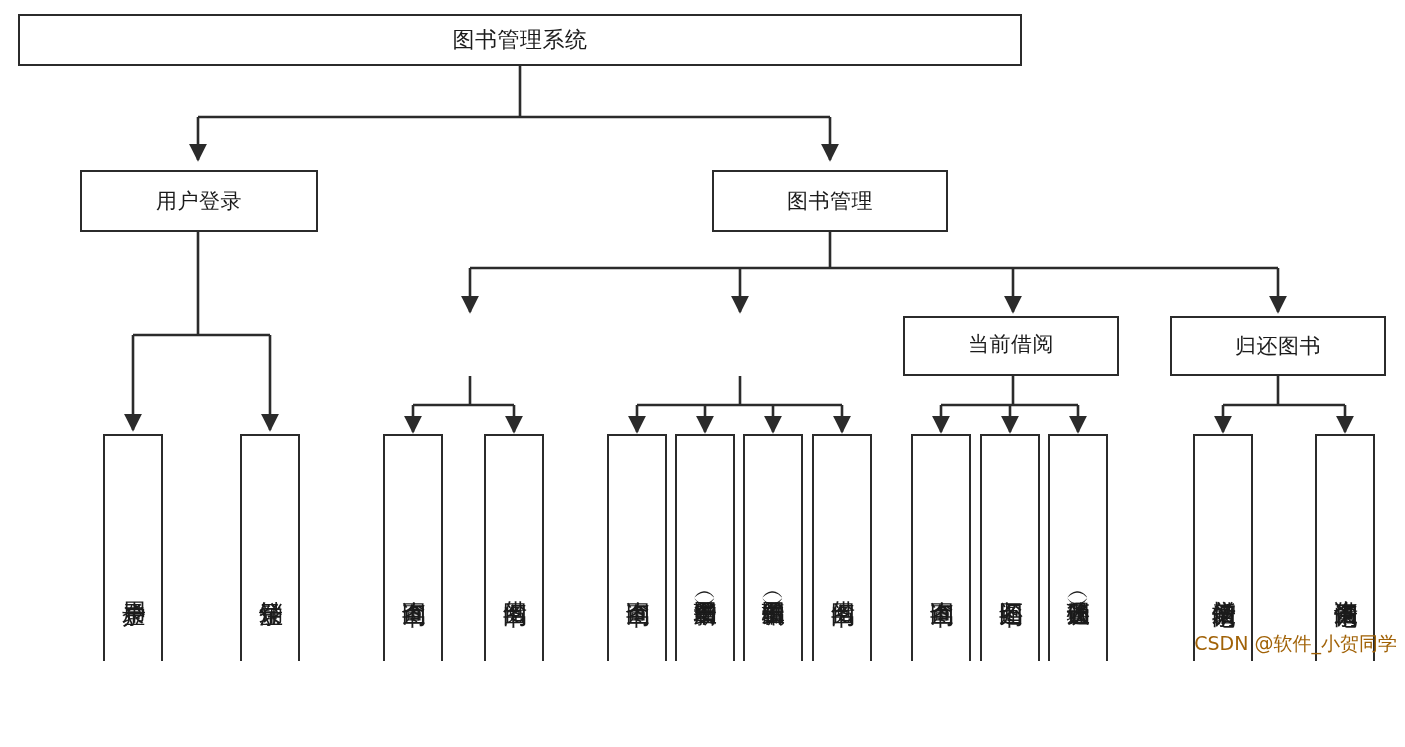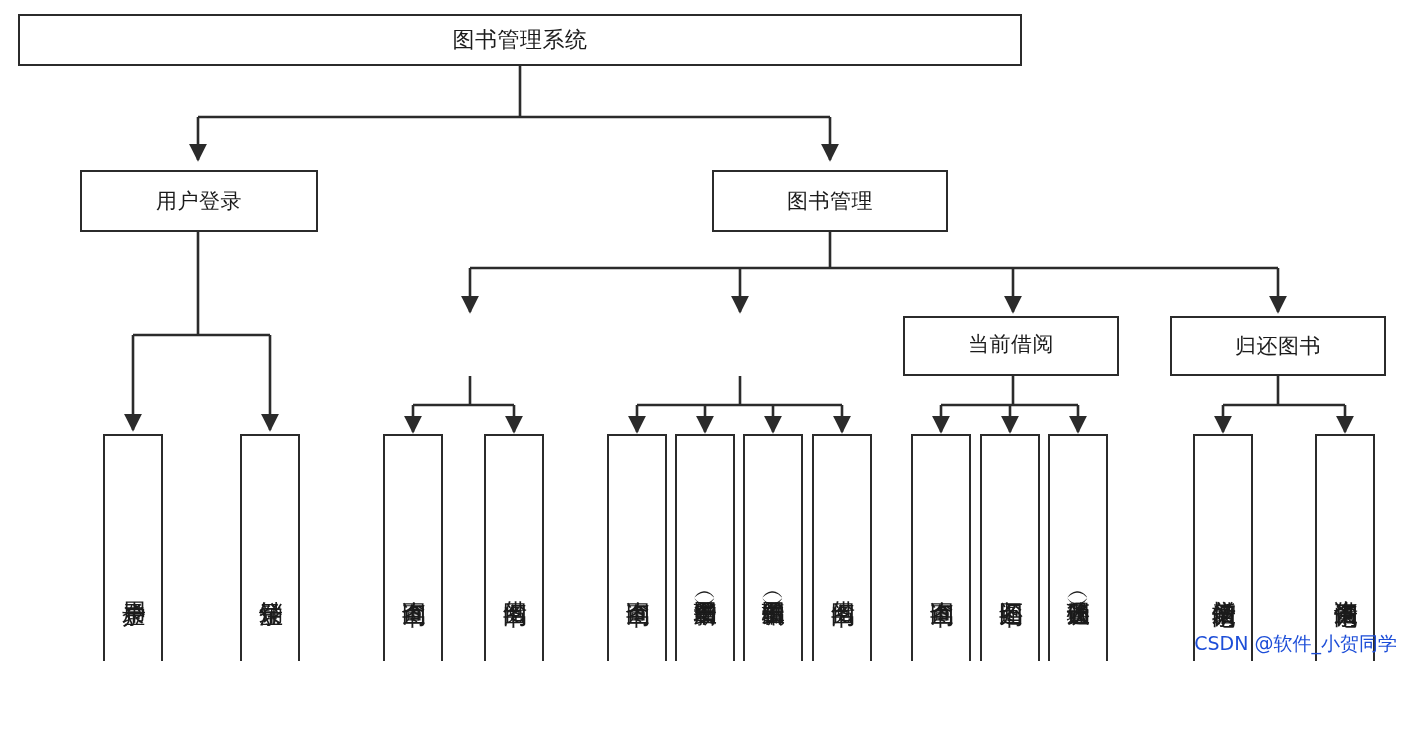--- a/index.html
+++ b/index.html
@@ -67,21 +67,21 @@
   .node.v.long .label {
     font-size: 23px;
     letter-spacing: 0px;
     line-height: 1.02;
   }
   .watermark {
     position: absolute;
     right: 8px;
     bottom: 4px;
     font-size: 19px;
-    color: #1d4ed8;
+    color: #a16207;
     white-space: nowrap;
     font-family: "DejaVu Sans", "Liberation Sans", sans-serif;
   }
 </style>
 </head>
 <body>
 
 <div id="diagram">
 
   <svg class="connectors" viewBox="0 0 1405 747" xmlns="http://www.w3.org/2000/svg">

